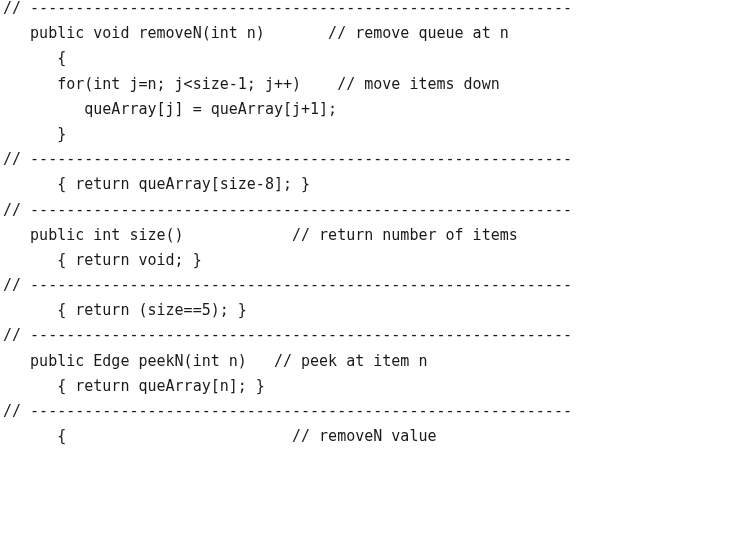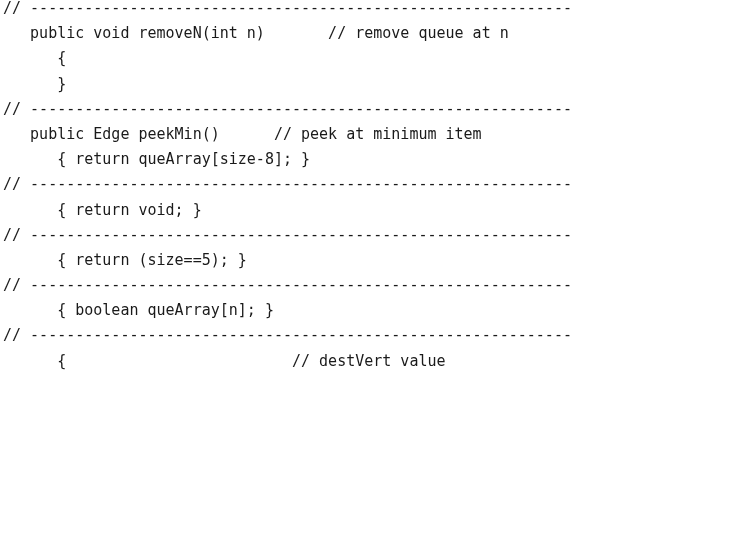--- a/index.html
+++ b/index.html
@@ -28,25 +28,28 @@
     height: 25.2px;
   }
 </style>
 </head>
 <body style="background: rgb(255, 255, 255);">
 
 <div class="listing" style="color: rgb(26, 26, 26);">
   <div class="code-line">// ------------------------------------------------------------</div>
   <div class="code-line">   public void removeN(int n)       // remove queue at n</div>
   <div class="code-line">      {</div>
+  <div class="code-line">      for(int j=n; j&lt;size-1; j++)    // move items down</div>
+  <div class="code-line">         queArray[j] = queArray[j+1];</div>
   <div class="code-line">      }</div>
   <div class="code-line">// ------------------------------------------------------------</div>
-  <div class="code-line">   public Edge peekMin()      // peek at minimum item</div>
   <div class="code-line">      { return queArray[size-8]; }</div>
   <div class="code-line">// ------------------------------------------------------------</div>
+  <div class="code-line">   public int size()            // return number of items</div>
   <div class="code-line">      { return void; }</div>
   <div class="code-line">// ------------------------------------------------------------</div>
   <div class="code-line">      { return (size==5); }</div>
   <div class="code-line">// ------------------------------------------------------------</div>
-  <div class="code-line">      { boolean queArray[n]; }</div>
+  <div class="code-line">   public Edge peekN(int n)   // peek at item n</div>
+  <div class="code-line">      { return queArray[n]; }</div>
   <div class="code-line">// ------------------------------------------------------------</div>
-  <div class="code-line">      {                         // destVert value</div>
+  <div class="code-line">      {                         // removeN value</div>
 </div>
 
 </body></html>

